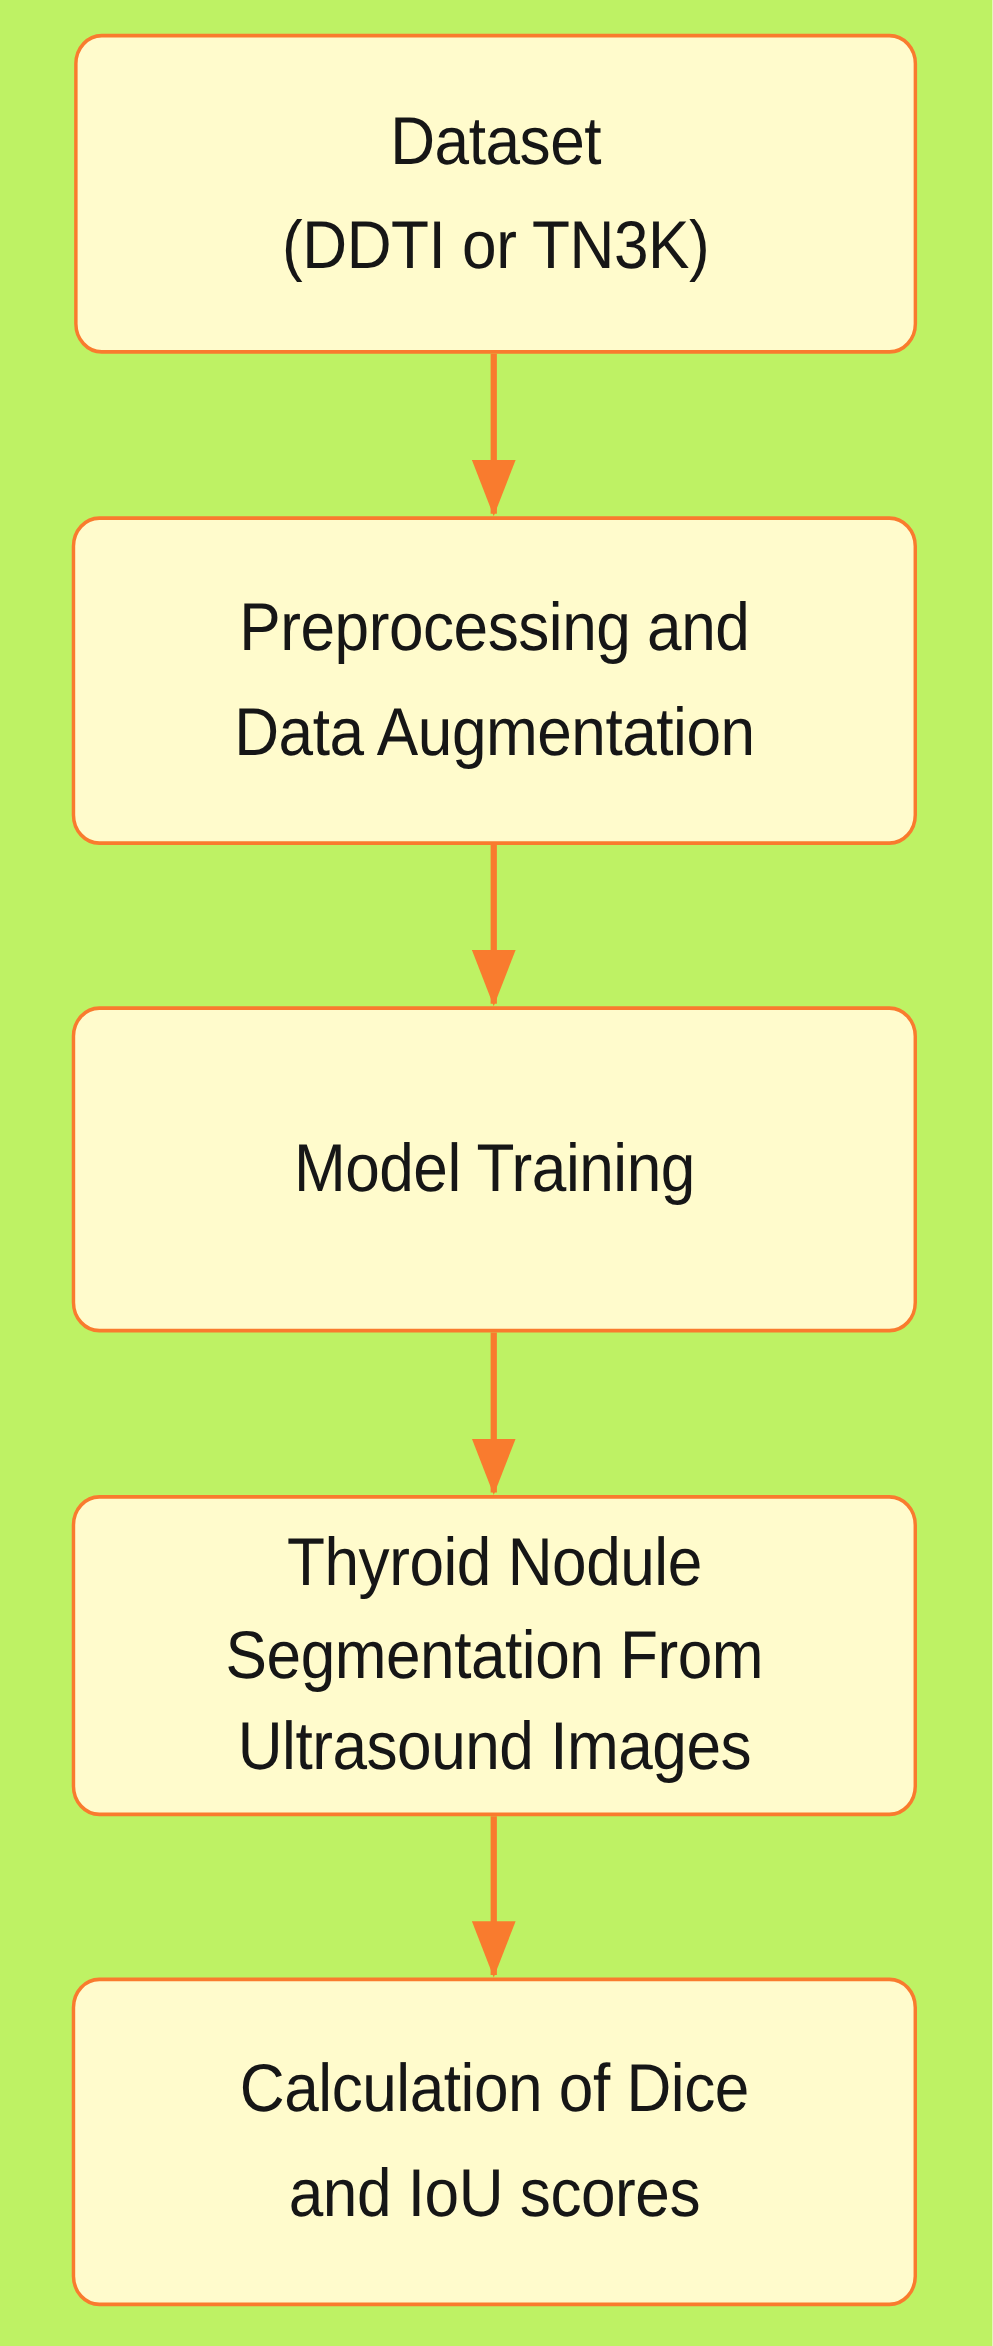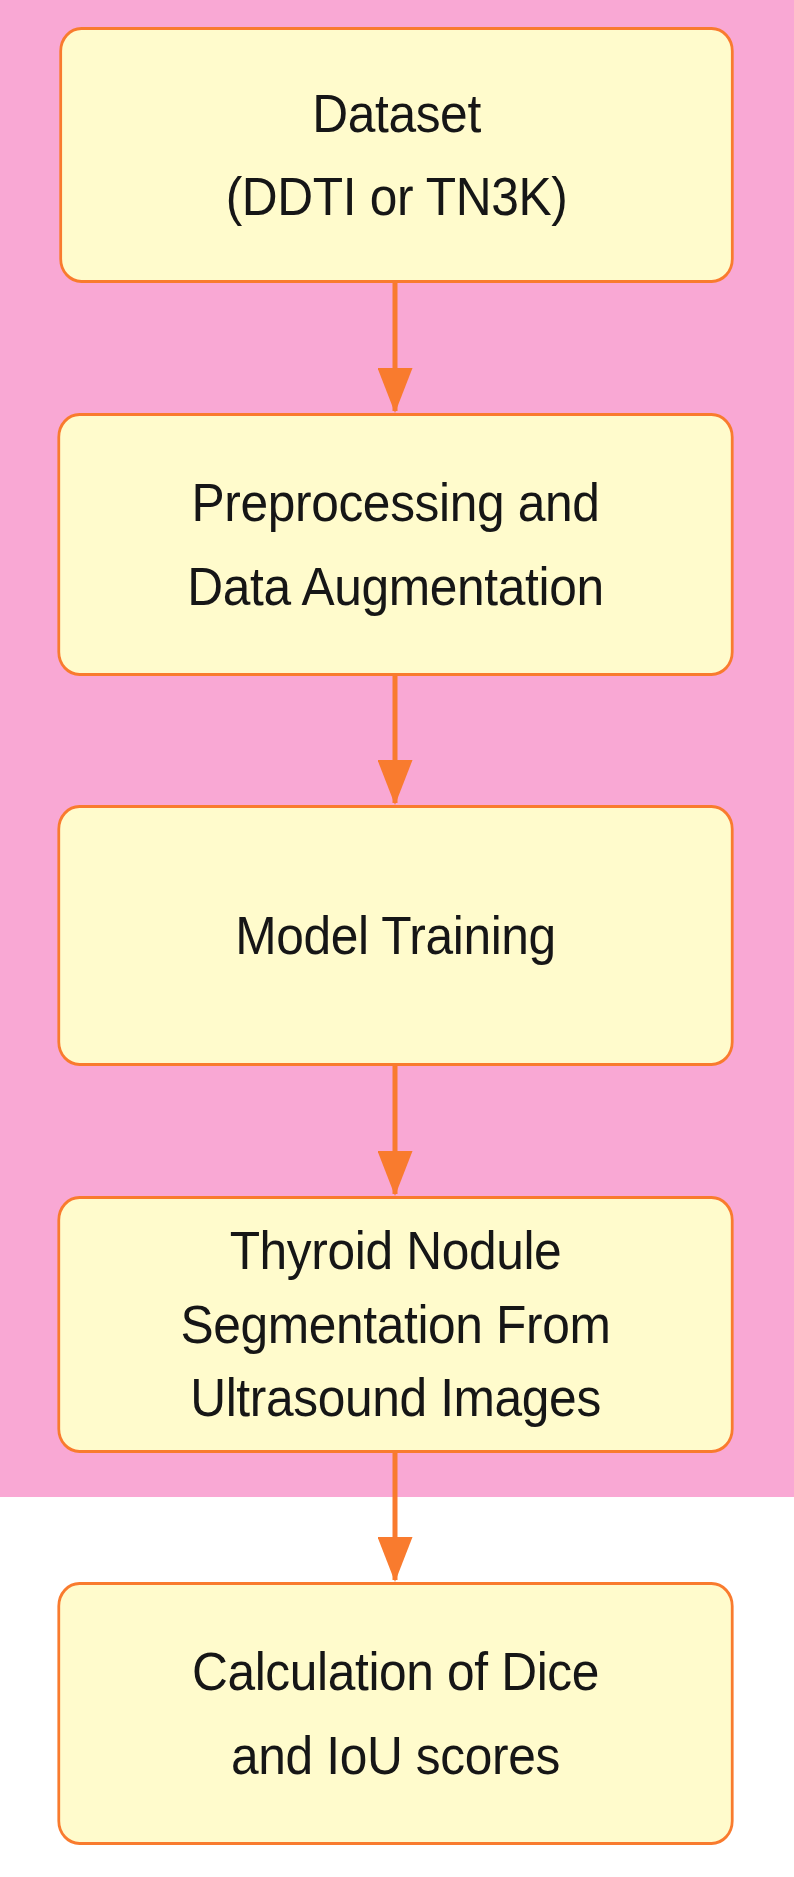--- a/index.html
+++ b/index.html
@@ -9,22 +9,22 @@
   }
   body {
     width: 794px;
     height: 1877px;
     font-family: "Liberation Sans", "DejaVu Sans", sans-serif;
     overflow: hidden;
   }
   #flowchart {
     position: relative;
     width: 794px;
-    height: 1497px;
-    background: #f9a8d4;
+    height: 1877px;
+    background: #bef264;
   }
   .node {
     position: absolute;
     box-sizing: border-box;
     background: #fffbcc;
     border: 3px solid #f97b2e;
     border-radius: 24px;
     display: flex;
     flex-direction: column;
     align-items: center;

